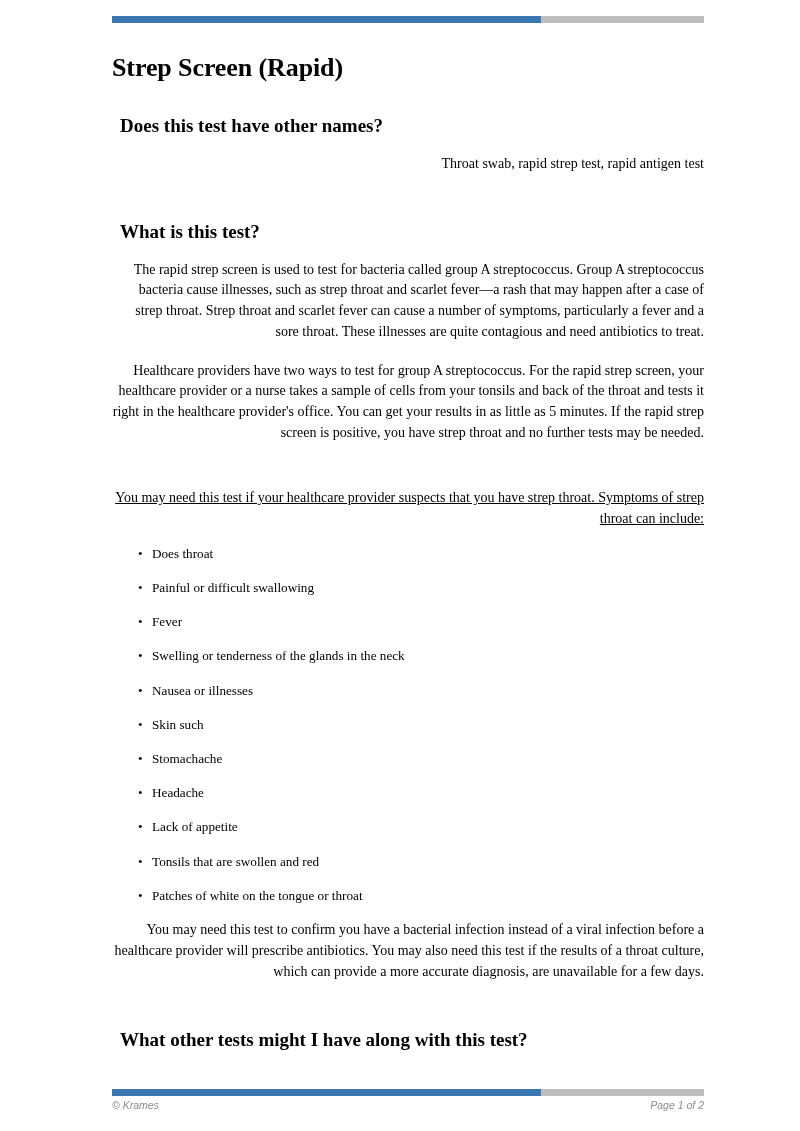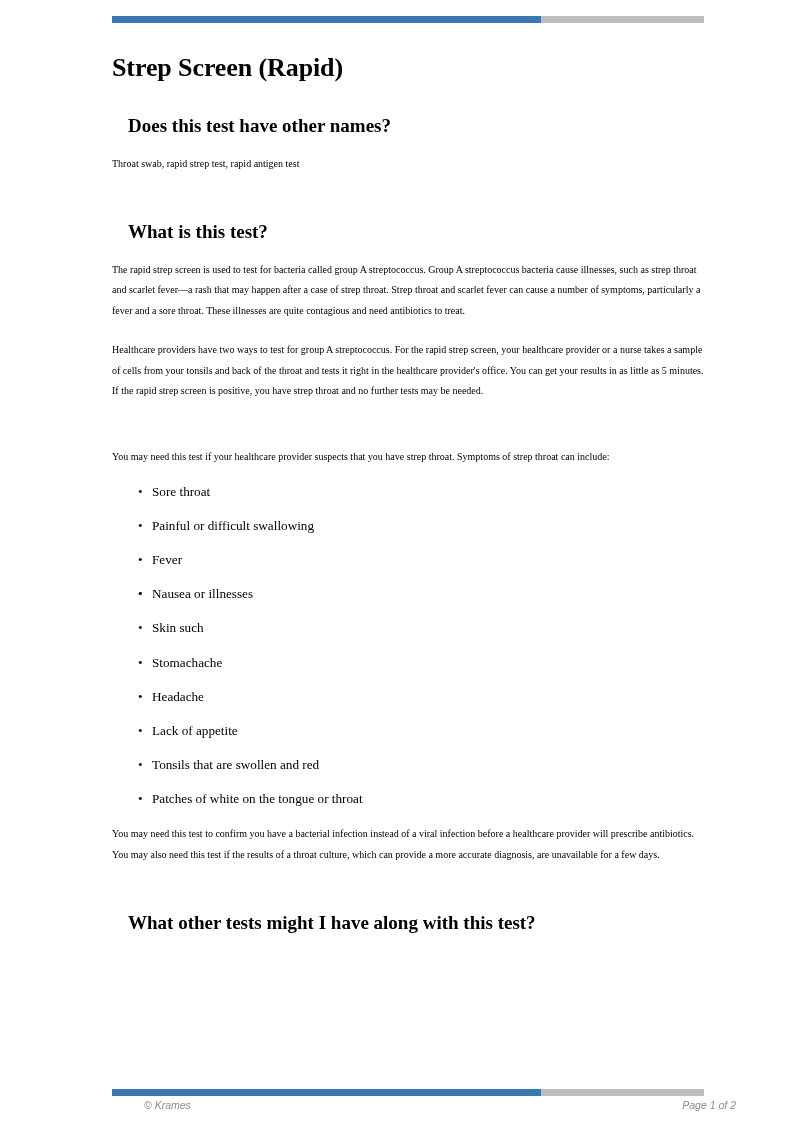--- a/index.html
+++ b/index.html
@@ -62,32 +62,32 @@
     line-height: 32px;
     margin: 0 0 30px 0;
     letter-spacing: -0.1px;
   }
 
   h2.section-heading {
     font-family: "Liberation Serif", "DejaVu Serif", serif;
     font-size: 19px;
     font-weight: bold;
     line-height: 24px;
-    margin: 0 0 16px 16px;
+    margin: 0 0 16px 8px;
   }
 
   .spacer-before-heading { height: 27px; }
 
   p.body-text {
-    font-size: 10px;
+    font-size: 14px;
     line-height: 20.7px;
     margin: 0 0 18px 0;
-    text-align: left;
-  }
-  p.body-text.tight { margin-bottom: 12px; }
+    text-align: right;
+  }
+  p.body-text.tight { margin-bottom: 12px; text-decoration: underline; }
 
   ul.symptom-list {
     list-style: none;
     margin: 14px 0 14px 0;
     padding: 0;
   }
   ul.symptom-list li {
     position: relative;
     font-size: 13.2px;
     line-height: 20.7px;
@@ -108,21 +108,20 @@
     left: 104px;
     top: 1099px;
     width: 592px;
     display: flex;
     justify-content: space-between;
     align-items: center;
     font-family: "Liberation Sans", "DejaVu Sans", sans-serif;
     font-style: italic;
     font-size: 10.5px;
     color: #8c8c8c;
-    margin-left: 32px;
   }
   .footer .copyright { white-space: nowrap; }
   .footer .page-number { white-space: nowrap; }
 </style>
 </head>
 <body>
 
 <div class="page">
 
   <div class="rule rule-header">
@@ -141,32 +140,33 @@
     <h2 class="section-heading">What is this test?</h2>
     <p class="body-text">The rapid strep screen is used to test for bacteria called group A streptococcus. Group A streptococcus bacteria cause illnesses, such as strep throat and scarlet fever—a rash that may happen after a case of strep throat. Strep throat and scarlet fever can cause a number of symptoms, particularly a fever and a sore throat. These illnesses are quite contagious and need antibiotics to treat.</p>
     <p class="body-text">Healthcare providers have two ways to test for group A streptococcus. For the rapid strep screen, your healthcare provider or a nurse takes a sample of cells from your tonsils and back of the throat and tests it right in the healthcare provider's office. You can get your results in as little as 5 minutes. If the rapid strep screen is positive, you have strep throat and no further tests may be needed.</p>
 
     <div class="spacer-before-heading"></div>
     <p class="body-text tight">You may need this test if your healthcare provider suspects that you have strep throat. Symptoms of strep throat can include:</p>
 
     <ul class="symptom-list">
       <li>
         <span class="bullet-glyph">•</span>
-        <span>Sore throat</span>
+        <span>Does throat</span>
       </li>
       <li>
         <span class="bullet-glyph">•</span>
         <span>Painful or difficult swallowing</span>
       </li>
       <li>
         <span class="bullet-glyph">•</span>
         <span>Fever</span>
       </li>
       <li>
         <span class="bullet-glyph">•</span>
+        <span>Swelling or tenderness of the glands in the neck</span>
       </li>
       <li>
         <span class="bullet-glyph">•</span>
         <span>Nausea or illnesses</span>
       </li>
       <li>
         <span class="bullet-glyph">•</span>
         <span>Skin such</span>
       </li>
       <li>

